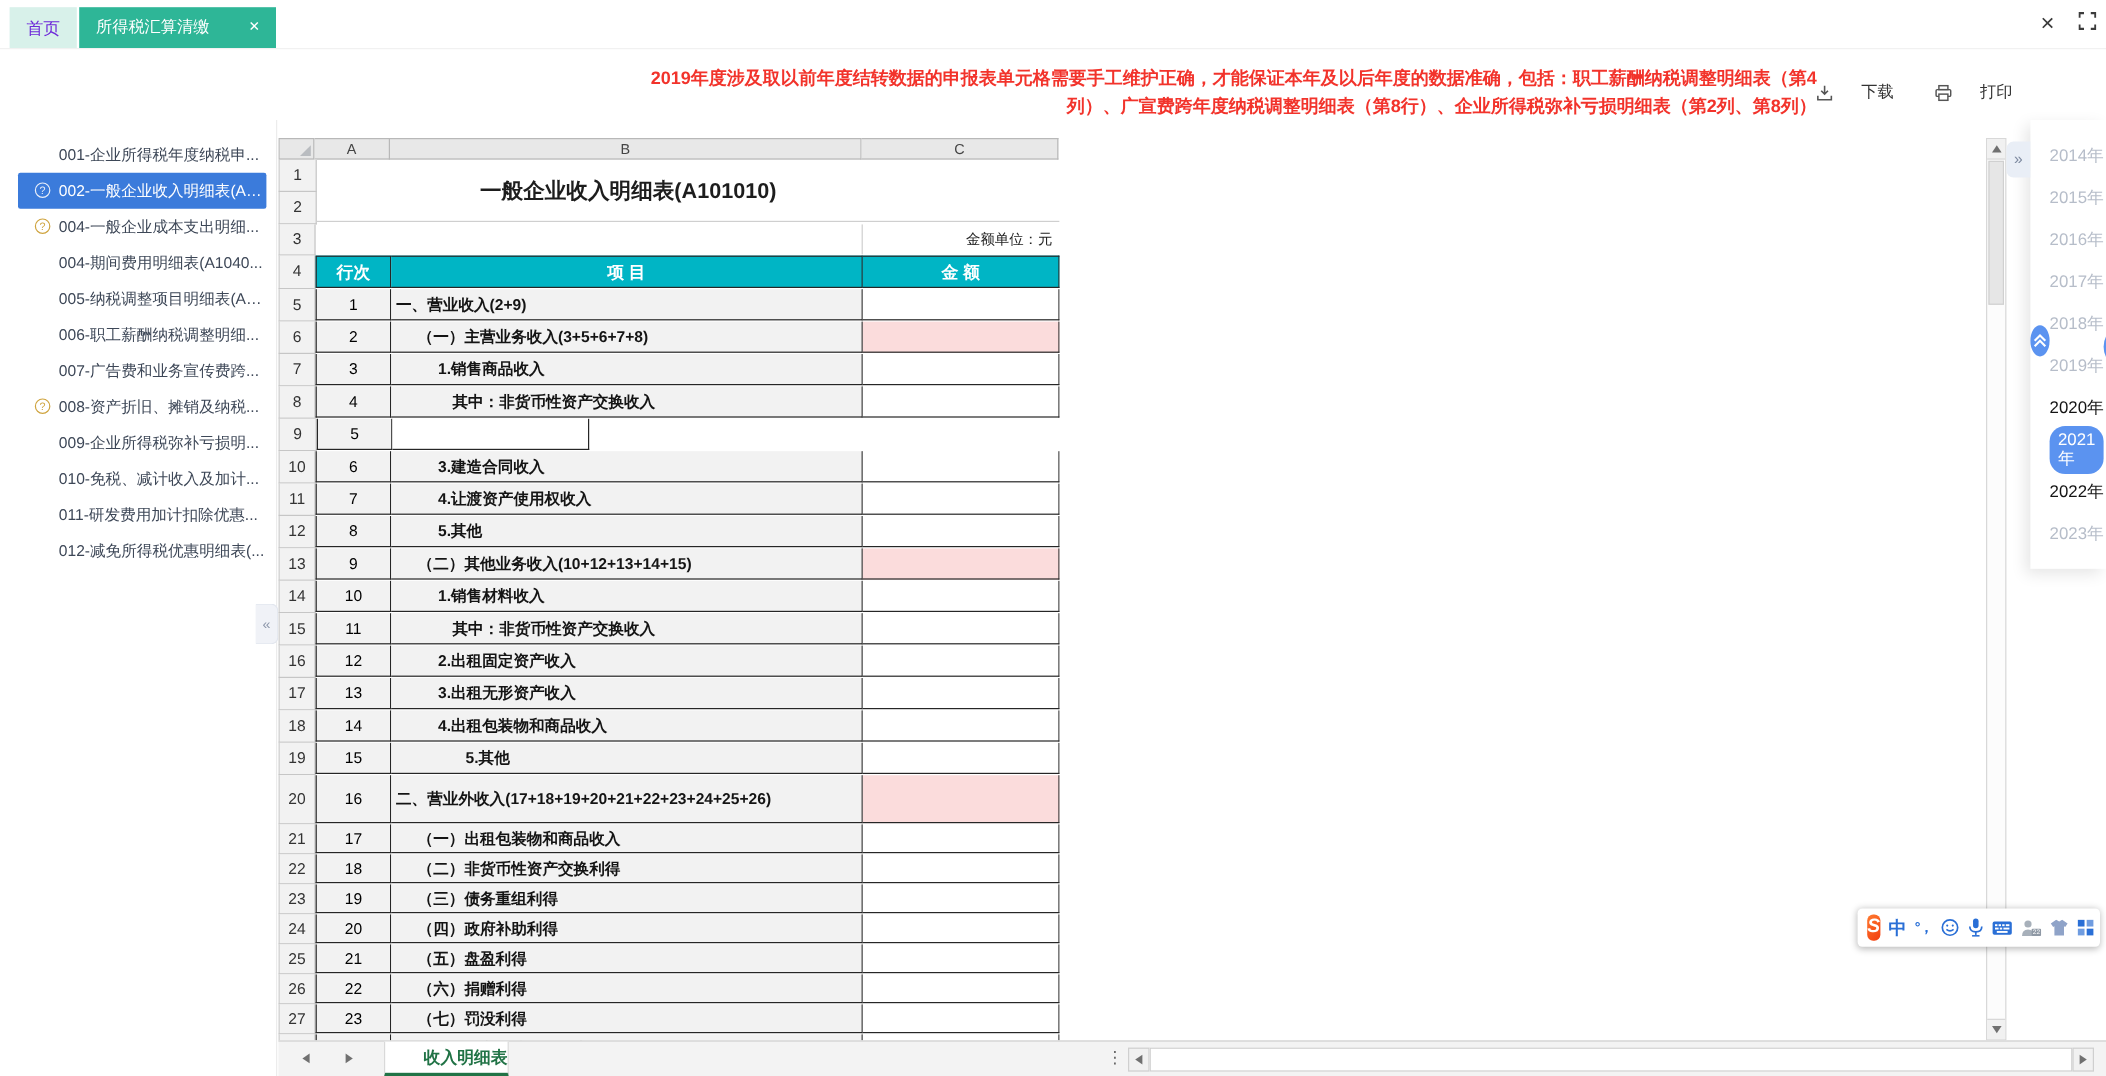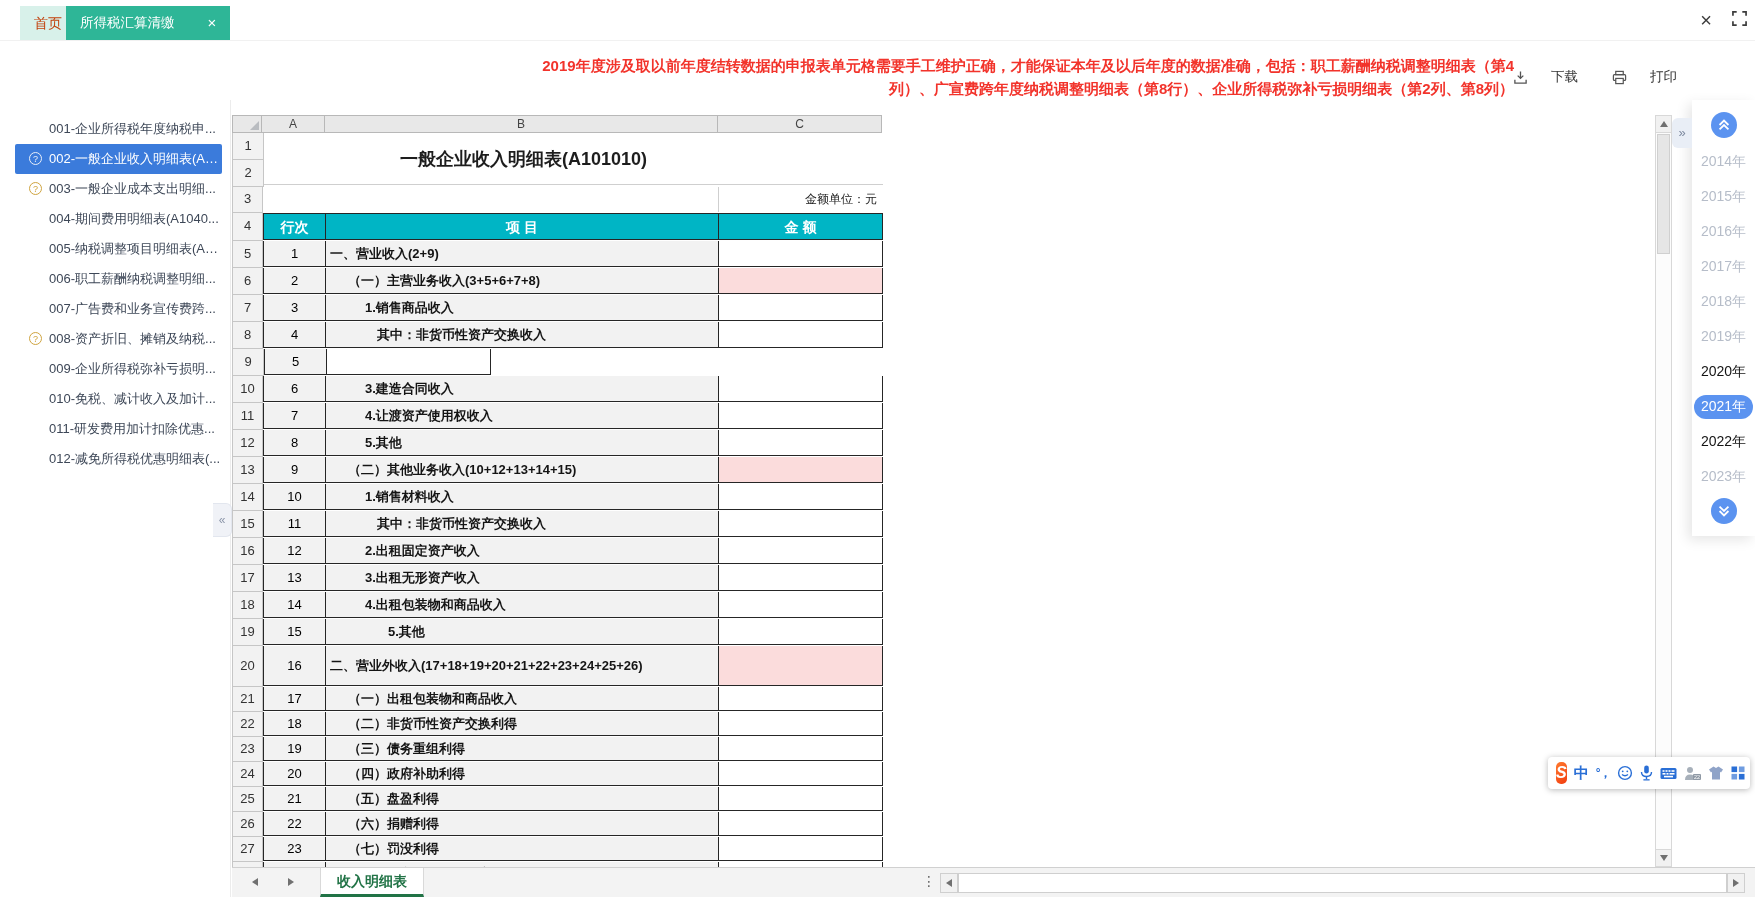--- a/index.html
+++ b/index.html
@@ -1,21 +1,21 @@
 <!DOCTYPE html>
 <html><head>
 <meta charset="utf-8">
 <style>
   html,body{margin:0;padding:0;background:#9aa5b1;font-family:"Liberation Sans","DejaVu Sans",sans-serif;}
   .app{position:relative;width:1755px;height:897px;background:#fff;overflow:hidden;}
 
   
   .tabbar{position:absolute;left:0;top:0;right:0;height:40px;background:#fff;border-bottom:1px solid #f1f1f1;}
   .tab{position:absolute;top:6px;height:34px;line-height:34px;font-size:14px;cursor:pointer;}
-  .tab.home{left:20px;width:56px;text-align:center;background:#d8f1ea;color:#c2410c;}
+  .tab.home{left:8px;width:56px;text-align:center;background:#d8f1ea;color:#6d28d9;}
   .tab.act{left:66px;padding:0 14px;background:#2eb697;color:#fff;}
   .tab-x{margin-left:10px;font-size:15px;}
   .winctl{position:absolute;right:8px;top:0;height:40px;display:flex;align-items:center;gap:20px;}
   .win-x{font-size:20px;color:#3c3c3c;line-height:1;cursor:pointer;}
 
   
   .notice{position:absolute;left:14px;top:54px;width:1500px;color:#f2332b;font-size:15px;font-weight:700;line-height:23px;text-align:right;}
 
   
   .actions{position:absolute;right:78px;top:68px;display:flex;gap:34px;}
@@ -69,33 +69,33 @@
   .vbtn.up{top:0;border-bottom:1px solid #d8d8d8;}
   .vbtn.dn{bottom:0;border-top:1px solid #d8d8d8;}
   .tri-up{width:0;height:0;border-left:4px solid transparent;border-right:4px solid transparent;border-bottom:6px solid #707070;}
   .tri-dn{width:0;height:0;border-left:4px solid transparent;border-right:4px solid transparent;border-top:6px solid #707070;}
   .tri-lf{width:0;height:0;border-top:4px solid transparent;border-bottom:4px solid transparent;border-right:6px solid #707070;}
   .tri-rt{width:0;height:0;border-top:4px solid transparent;border-bottom:4px solid transparent;border-left:6px solid #707070;}
   .vthumb{position:absolute;left:1px;top:18px;width:13px;height:120px;background:#e6e6e6;border:1px solid #d0d0d0;box-sizing:border-box;}
 
   
   .expandh{position:absolute;left:1672px;top:118px;width:20px;height:30px;line-height:30px;text-align:center;background:#e9eef6;border-radius:6px 0 0 6px;color:#7e8aa0;font-size:13px;cursor:pointer;z-index:4;}
-  .yearpanel{position:absolute;left:1692px;top:100px;width:63px;padding:12px 0 12px 0;background:#fff;box-shadow:-4px 4px 12px rgba(0,0,0,.10);display:flex;flex-direction:column;align-items:center;z-index:3;}
+  .yearpanel{position:absolute;left:1692px;top:100px;width:63px;padding:12px 0 12px 0;background:#fff;box-shadow:-4px 4px 12px rgba(0,0,0,.10);display:flex;flex-direction:row;align-items:center;z-index:3;}
   .ycirc{width:26px;height:26px;border-radius:50%;background:#5b93f0;display:flex;align-items:center;justify-content:center;cursor:pointer;}
   .ycirc.up{margin-bottom:6px;} .ycirc.dn{margin-top:4px;}
   .year{height:35px;display:flex;align-items:center;justify-content:center;font-size:14px;cursor:pointer;}
   .year.dim span{color:#b6bdc9;}
   .year.on span{color:#141414;}
   .year.active span{background:#5b93f0;color:#fff;border-radius:13px;padding:3px 7px;}
 
   
   .bottombar{position:absolute;left:232px;right:0;top:867px;height:30px;background:#f3f3f3;border-top:1px solid #d0d0d0;box-sizing:border-box;}
   .shnav{position:absolute;top:10px;display:flex;}
   .shnav.prev{left:20px;} .shnav.next{left:56px;}
-  .sheettab{position:absolute;left:88px;top:0;width:104px;height:29px;line-height:26px;background:#fff;border-left:1px solid #d9d9d9;border-right:1px solid #d9d9d9;border-bottom:3px solid #217346;box-sizing:border-box;text-align:center;color:#217346;font-size:14px;font-weight:700;cursor:pointer;}
+  .sheettab{position:absolute;left:88px;top:0;width:104px;height:29px;line-height:26px;background:#fff;border-left:1px solid #d9d9d9;border-right:1px solid #d9d9d9;border-bottom:3px solid #217346;box-sizing:border-box;text-align:right;color:#217346;font-size:14px;font-weight:700;cursor:pointer;}
   .hdots{position:absolute;left:690px;top:5px;color:#666;font-size:14px;letter-spacing:0;cursor:pointer;}
   .hbtn{position:absolute;left:708px;top:5px;width:18px;height:20px;background:#f1f1f1;border:1px solid #cfcfcf;box-sizing:border-box;display:flex;align-items:center;justify-content:center;cursor:pointer;}
   .htrack{position:absolute;left:726px;right:28px;top:5px;height:20px;background:#fff;border:1px solid #cfcfcf;box-sizing:border-box;cursor:pointer;}
   .hbtn.rt{left:auto;right:10px;}
 
   
   .ime{position:absolute;left:1548px;top:757px;width:202px;height:32px;background:#fff;border-radius:4px;box-shadow:0 1px 6px rgba(0,0,0,.28);display:flex;align-items:center;gap:7px;padding:0 8px;box-sizing:border-box;z-index:6;}
   .slogo{width:22px;height:22px;border-radius:5px;background:linear-gradient(135deg,#ff7a2f,#f23d0f);color:#fff;font-weight:700;font-style:italic;font-size:16px;line-height:22px;text-align:center;cursor:pointer;}
   .iblue{color:#2a6fd6;font-weight:700;cursor:pointer;}
   .imode{font-size:15px;} .ipunct{font-size:12px;letter-spacing:-1px;}
@@ -152,21 +152,21 @@
       <div class="sitem">
     
     <span class="slabel">001-企业所得税年度纳税申...</span>
   </div>
       <div class="sitem sel">
     <span class="qicon">?</span>
     <span class="slabel">002-一般企业收入明细表(A1...</span>
   </div>
       <div class="sitem">
     <span class="qicon">?</span>
-    <span class="slabel">003-一般企业成本支出明细...</span>
+    <span class="slabel">004-一般企业成本支出明细...</span>
   </div>
       <div class="sitem">
     
     <span class="slabel">004-期间费用明细表(A1040...</span>
   </div>
       <div class="sitem">
     
     <span class="slabel">005-纳税调整项目明细表(A1...</span>
   </div>
       <div class="sitem">

